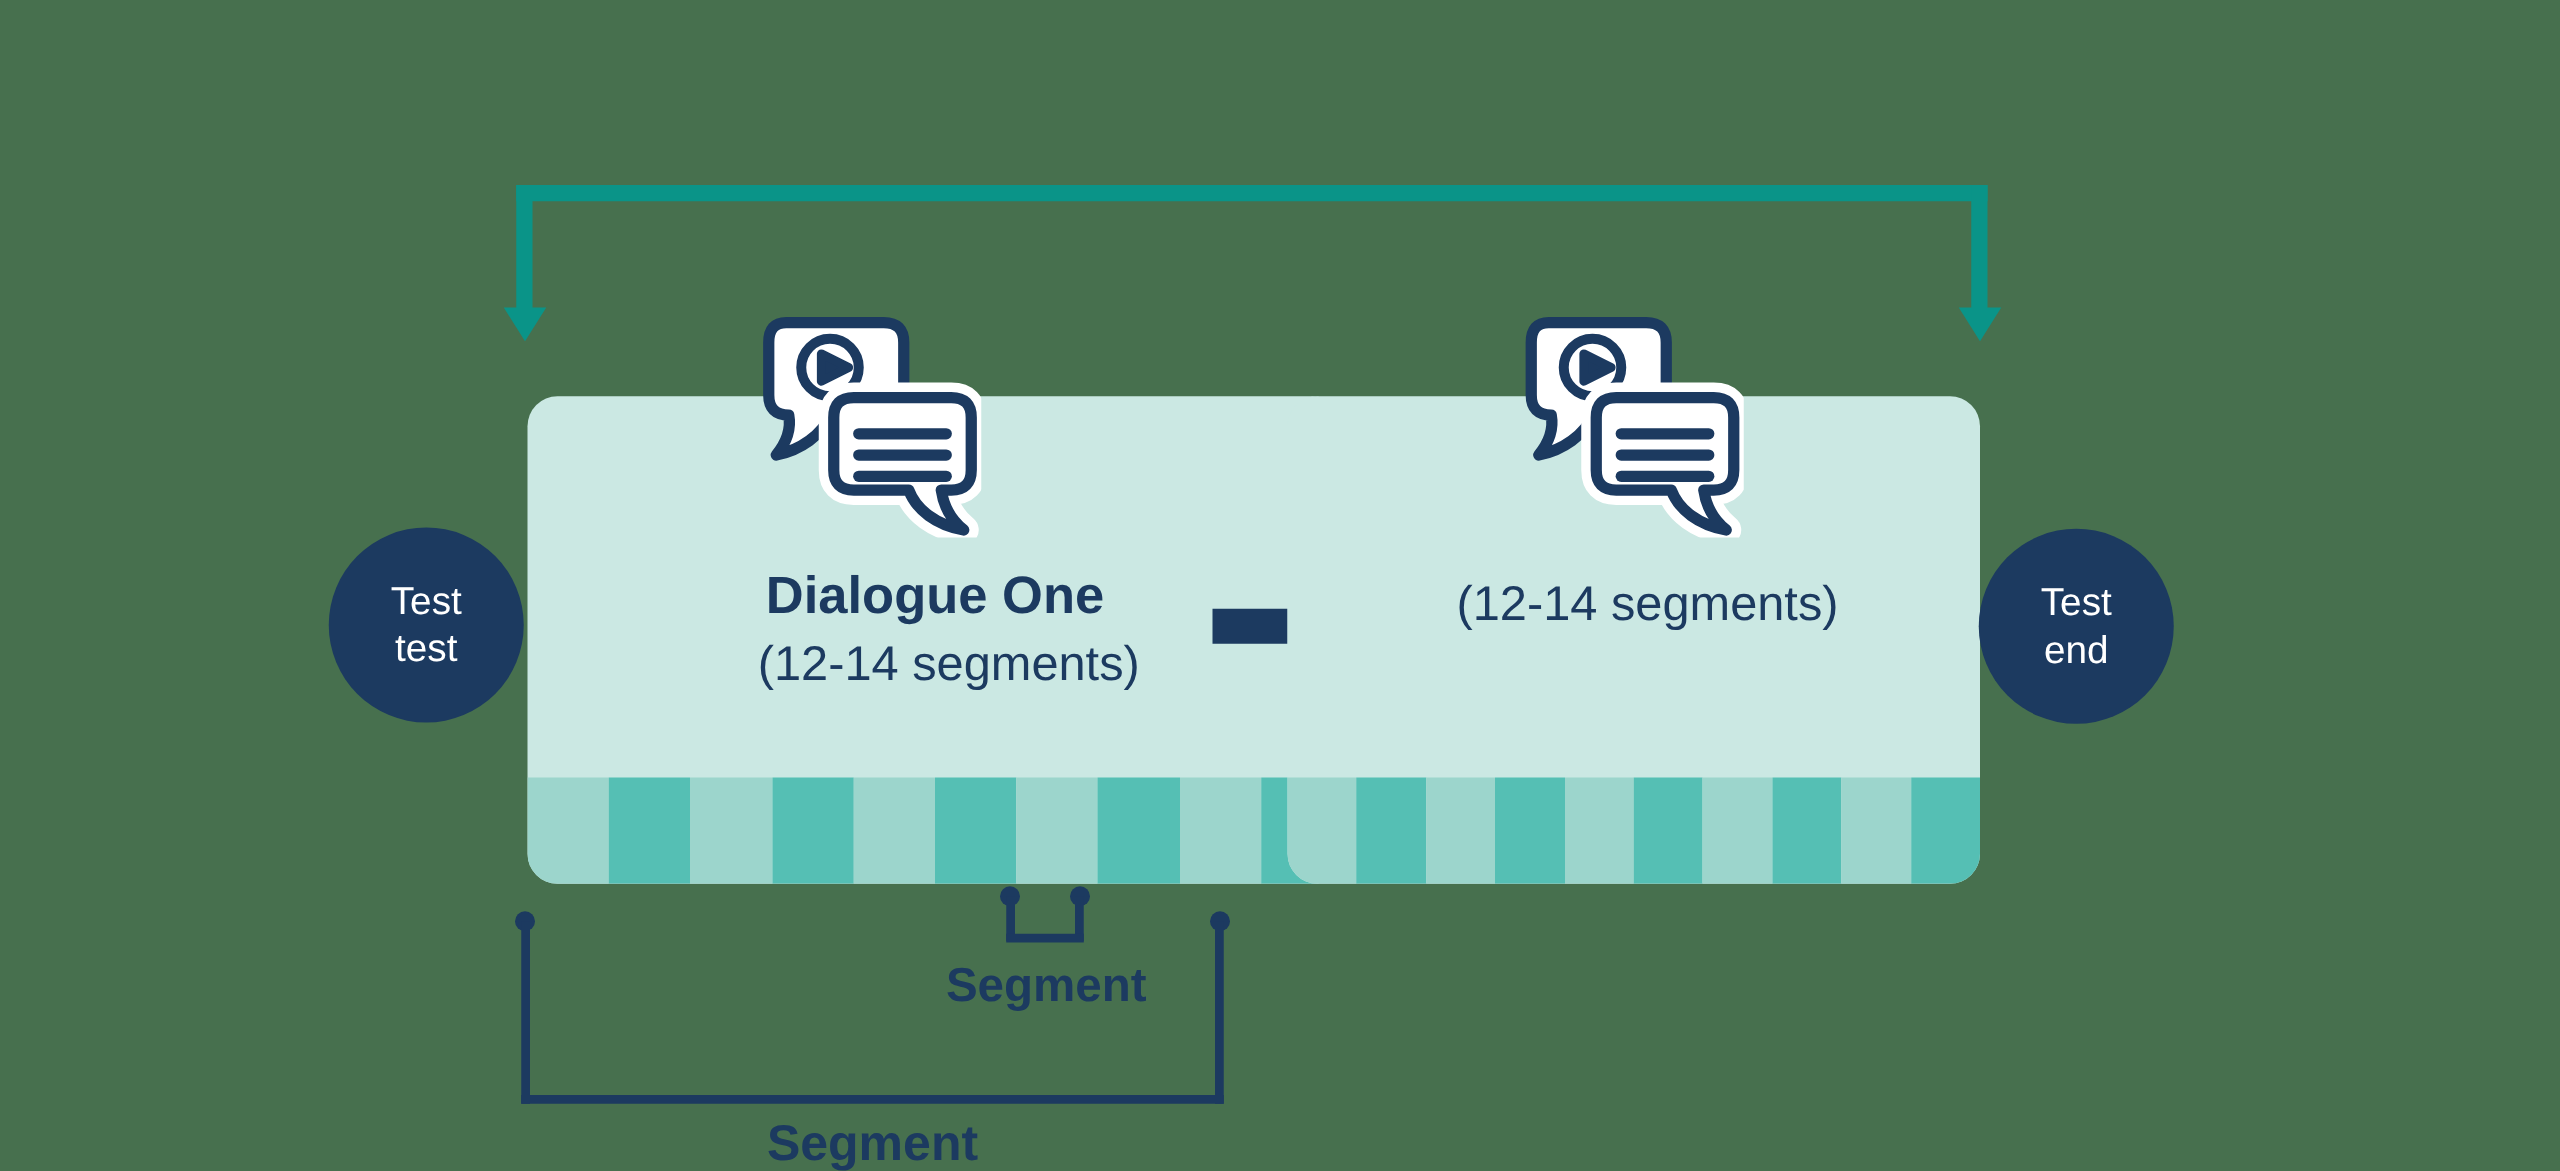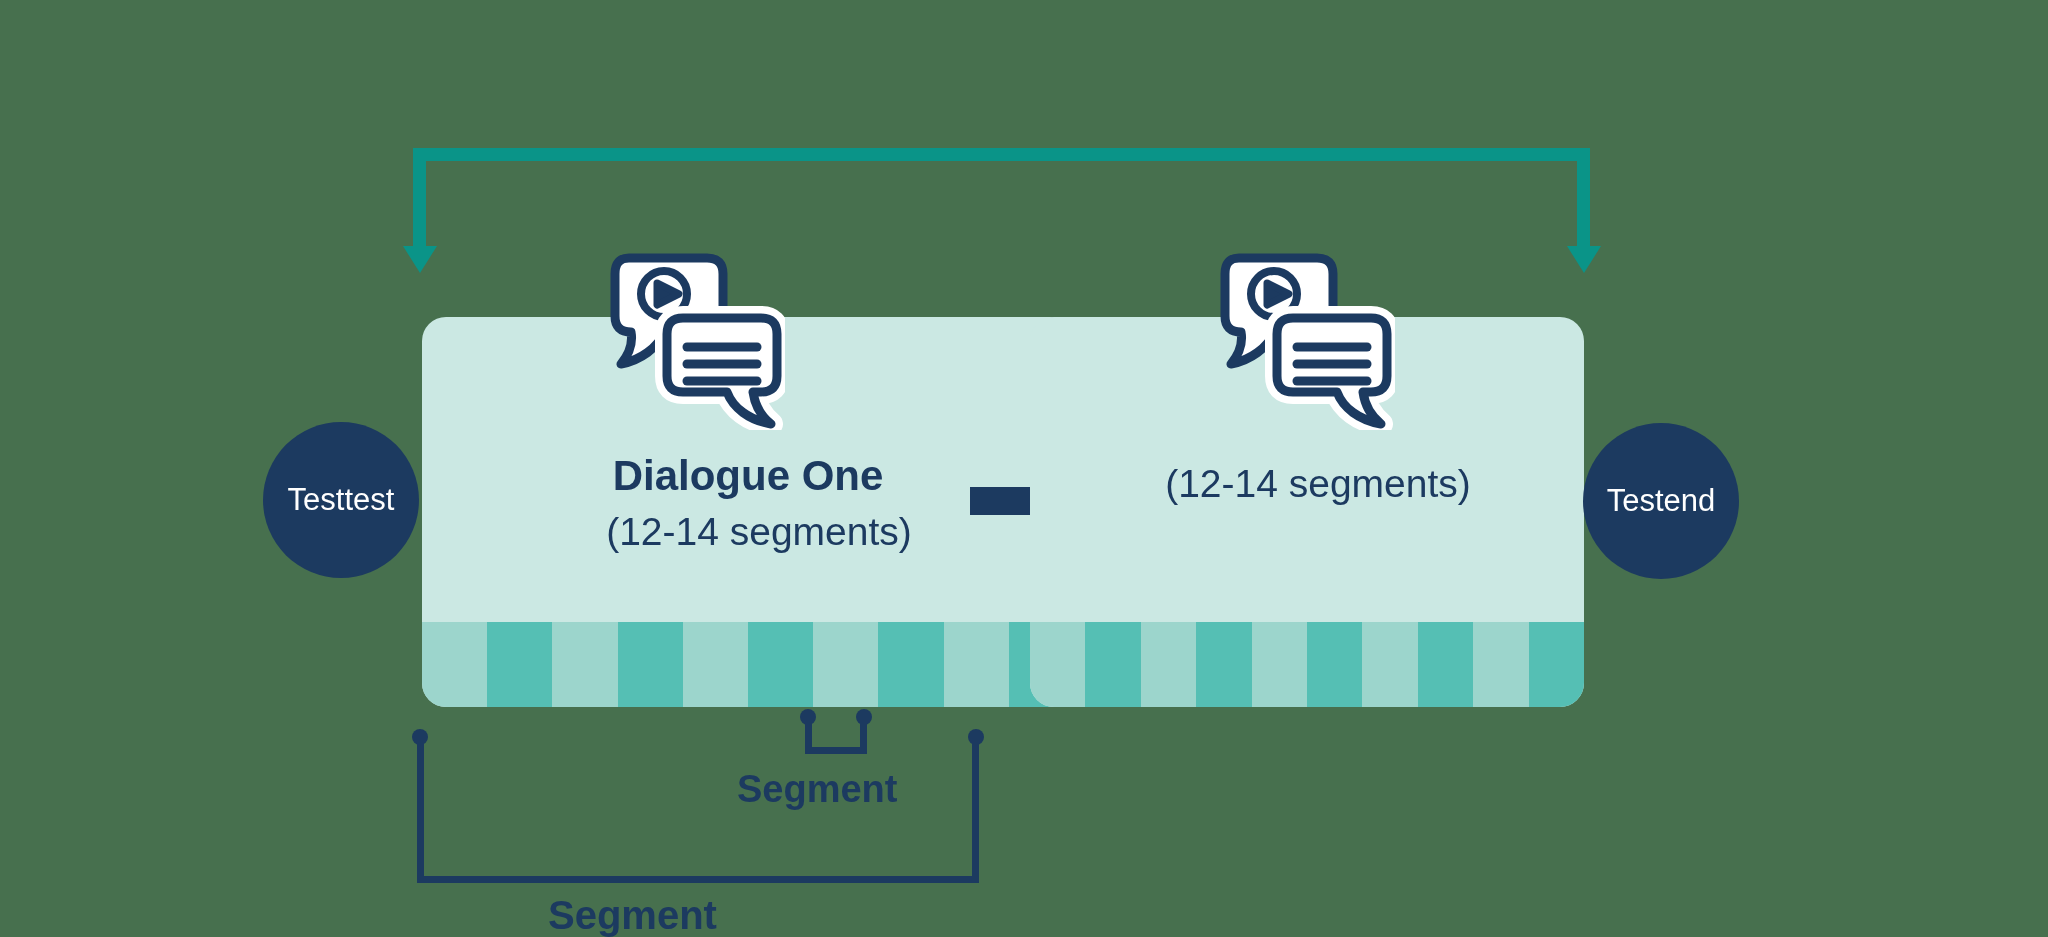--- a/index.html
+++ b/index.html
@@ -26,21 +26,21 @@
   .arrow-vbar.right{left:1577px;}
   .arrow-head{position:absolute;top:246px;width:0;height:0;
     border-left:17px solid transparent;border-right:17px solid transparent;
     border-top:27px solid var(--teal);}
   .arrow-head.left{left:403px;}
   .arrow-head.right{left:1567px;}
 
   
   .node-circle{position:absolute;width:156px;height:156px;border-radius:50%;
     background:var(--navy);color:var(--text_on_navy);
-    display:flex;flex-direction:row;align-items:center;justify-content:center;
+    display:flex;flex-direction:column;align-items:center;justify-content:center;
     font-size:31px;line-height:1.22;text-align:center;}
   .node-circle.start{left:263px;top:422px;}
   .node-circle.end{left:1583px;top:423px;}
 
   
   .dialogue-box{position:absolute;top:317px;height:390px;border-radius:24px;
     background:var(--box_fill);overflow:hidden;}
   .dialogue-box.one{left:422px;width:652px;}
   .dialogue-box.two{left:1030px;width:554px;}
   .box-text{position:absolute;top:135px;left:0;right:0;text-align:center;color:var(--navy);}
@@ -56,21 +56,21 @@
 
   
   .dialogue-icon{position:absolute;top:250px;width:180px;height:180px;}
   .dialogue-icon.one{left:605px;}
   .dialogue-icon.two{left:1215px;}
 
   
   .bracket-dot{position:absolute;width:16px;height:16px;border-radius:50%;background:var(--navy);}
   .bracket-v{position:absolute;width:7px;background:var(--navy);}
   .bracket-h{position:absolute;height:7px;background:var(--navy);}
-  .bracket-label{position:absolute;text-align:left;color:var(--navy);font-weight:bold;}
+  .bracket-label{position:absolute;text-align:center;color:var(--navy);font-weight:bold;}
   .segment-label{left:737px;top:768px;width:200px;font-size:38px;}
   .dialogue-label{left:548px;top:893px;width:300px;font-size:40px;}
 </style>
 </head>
 <body>
 
 <div class="canvas">
 
 
   <div>

